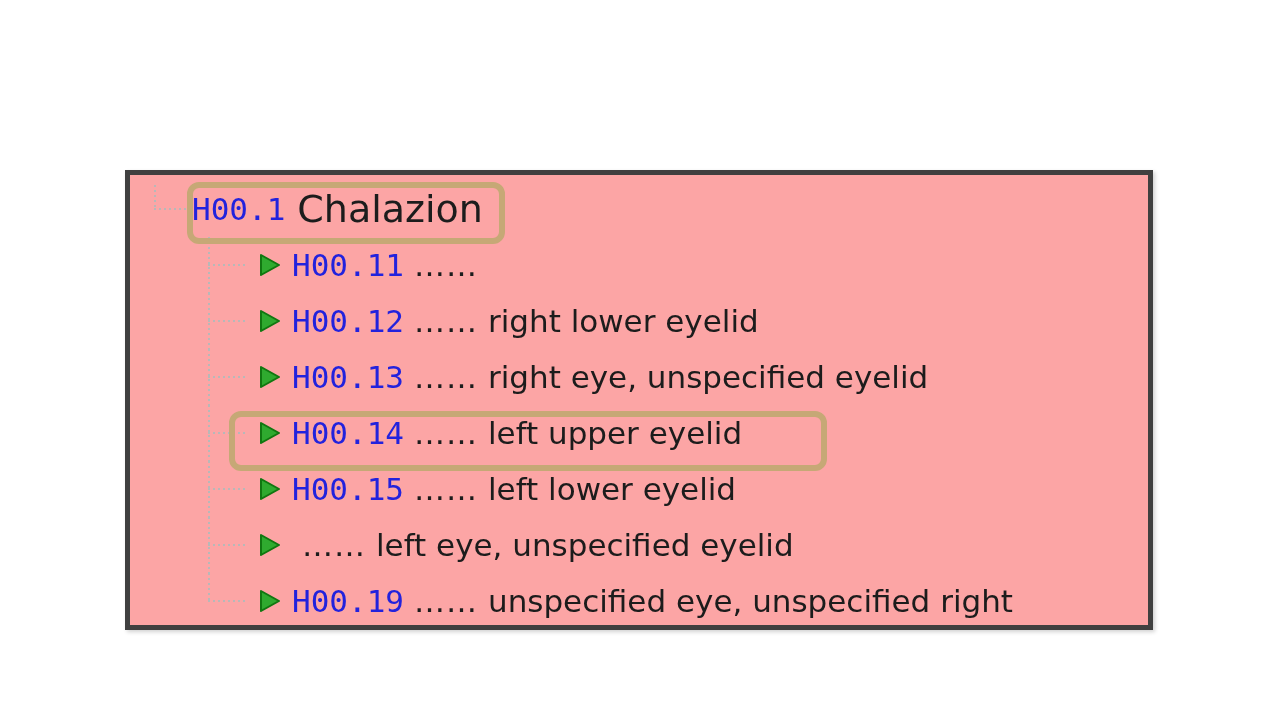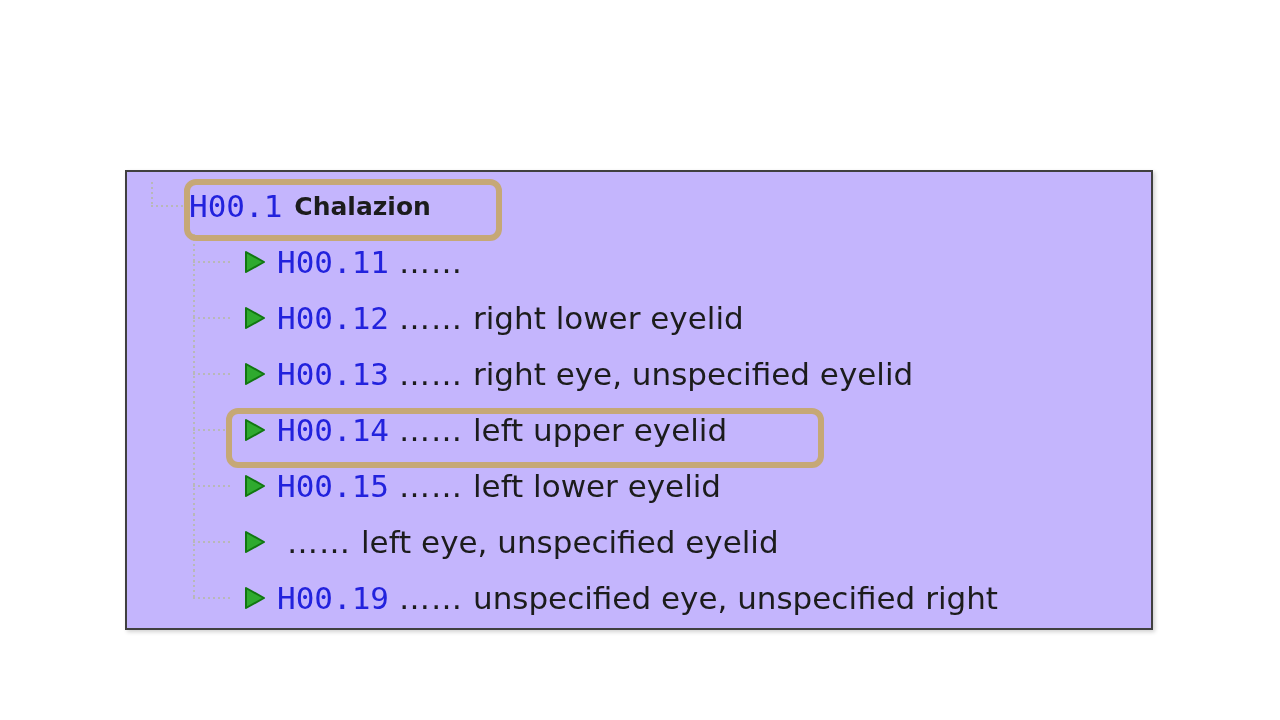--- a/index.html
+++ b/index.html
@@ -14,38 +14,38 @@
     font-family: "DejaVu Sans", sans-serif;
   }
 
   
   #tree-panel {
     position: absolute;
     left: 125px;
     top: 170px;
     width: 1028px;
     height: 460px;
-    background: #c4b5fd;
-    border: 2px solid #404040;
+    background: #fca5a5;
+    border: 5px solid #404040;
     box-shadow: 2px 2px 4px rgba(0,0,0,0.18);
     box-sizing: border-box;
     overflow: hidden;
   }
 
   
   .row {
     position: absolute;
     left: 0;
     height: 56px;
     display: flex;
     align-items: center;
     white-space: nowrap;
   }
   .row.parent  { top: 6px;   left: 14px; }
-  .row.child   { left: 56px; align-items: center; }
+  .row.child   { left: 68px; align-items: center; }
 
   
   .connector {
     position: relative;
     width: 56px;
     height: 56px;
     flex: 0 0 56px;
   }
   .connector .v-line {
     position: absolute;
@@ -98,24 +98,23 @@
     letter-spacing: 1px;
   }
   .desc {
     font-family: "DejaVu Sans", sans-serif;
     font-size: 31px;
     color: #1c1c1c;
     margin-left: 8px;
   }
   .title {
     font-family: "DejaVu Sans", sans-serif;
-    font-size: 25px;
+    font-size: 38px;
     color: #1c1c1c;
     margin-left: 12px;
-    font-weight: bold;
   }
 
   
   .highlight {
     position: absolute;
     border: 6px solid #c6a876;
     border-radius: 12px;
     background: transparent;
     box-sizing: border-box;
     pointer-events: none;

